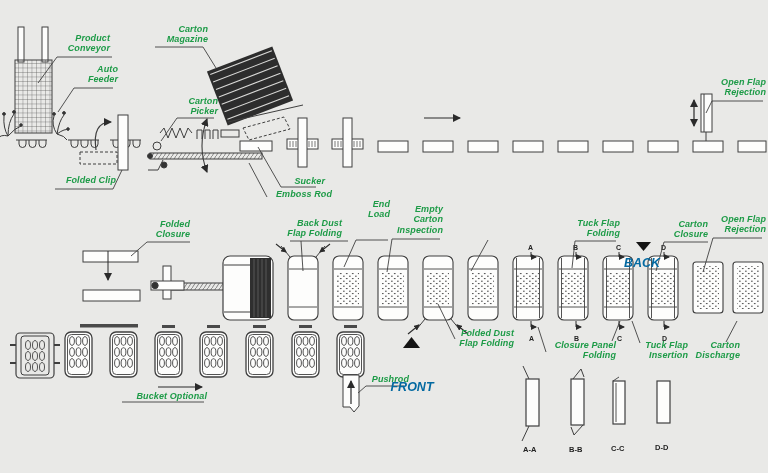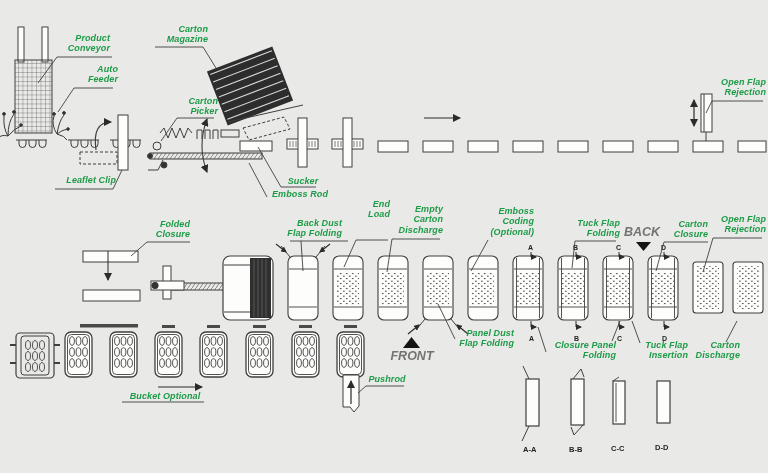--- a/index.html
+++ b/index.html
@@ -3,24 +3,24 @@
 <meta charset="utf-8">
 <style>
   html,body{margin:0;padding:0;}
   body{width:768px;height:473px;overflow:hidden;background:var(--bg,#e9e9e7);
        font-family:"Liberation Sans",sans-serif;position:relative;}
   #stage{position:absolute;left:0;top:0;width:768px;height:473px;}
   #scene{position:absolute;left:0;top:0;}
   .glabel{position:absolute;color:var(--green,#1d9b47);
     font:italic 700 9px/1.15 "Liberation Sans",sans-serif;
     text-align:right;white-space:pre-line;letter-spacing:.1px;}
-  .glabel.left{text-align:center;}
-  .dlabel{position:absolute;color:#737373;
+  .glabel.left{text-align:right;}
+  .dlabel{position:absolute;color:#0369a1;
     font:italic 700 12.5px/1.1 "Liberation Sans",sans-serif;
-    text-align:center;white-space:pre-line;}
+    text-align:center;white-space:pre-line;margin-top:31px;}
   svg text{font:700 7px "Liberation Sans",sans-serif;fill:#222;}
   svg text.sv{font:700 7.5px "Liberation Sans",sans-serif;}
 </style>
 </head>
 <body>
 
 <div id="stage">
 
 <svg id="scene" width="768" height="473" viewBox="0 0 768 473">
   <defs>
@@ -380,48 +380,45 @@
 </svg>
 
 <div class="glabel" style="left:50px;top:33px;width:60px">Product
 Conveyor</div>
 <div class="glabel" style="left:72px;top:64px;width:46px">Auto
 Feeder</div>
 <div class="glabel" style="left:152px;top:24px;width:56px">Carton
 Magazine</div>
 <div class="glabel" style="left:172px;top:96px;width:46px">Carton
 Picker</div>
-<div class="glabel" style="left:52px;top:175px;width:64px">Leaflet Clip</div>
+<div class="glabel" style="left:52px;top:175px;width:64px">Folded Clip</div>
 <div class="glabel left" style="left:281px;top:176px;width:44px">Sucker</div>
 <div class="glabel left" style="left:268px;top:189px;width:64px">Emboss Rod</div>
 <div class="glabel" style="left:708px;top:77px;width:58px">Open Flap
 Rejection</div>
 
 <div class="glabel" style="left:144px;top:219px;width:46px">Folded
 Closure</div>
 <div class="glabel" style="left:280px;top:218px;width:62px">Back Dust
 Flap Folding</div>
 <div class="glabel" style="left:350px;top:199px;width:40px">End
 Load</div>
 <div class="glabel" style="left:389px;top:204px;width:54px">Empty
 Carton
-Discharge</div>
-<div class="glabel" style="left:482px;top:206px;width:52px">Emboss
-Coding
-(Optional)</div>
+Inspection</div>
 <div class="glabel" style="left:570px;top:218px;width:50px">Tuck Flap
 Folding</div>
 <div class="dlabel" style="left:618px;top:226px;width:48px">BACK</div>
 <div class="glabel" style="left:660px;top:219px;width:48px">Carton
 Closure</div>
 <div class="glabel" style="left:708px;top:214px;width:58px">Open Flap
 Rejection</div>
 
 <div class="dlabel" style="left:384px;top:350px;width:56px">FRONT</div>
-<div class="glabel" style="left:450px;top:328px;width:64px">Panel Dust
+<div class="glabel" style="left:450px;top:328px;width:64px">Folded Dust
 Flap Folding</div>
 <div class="glabel" style="left:544px;top:340px;width:72px">Closure Panel
 Folding</div>
 <div class="glabel" style="left:634px;top:340px;width:54px">Tuck Flap
 Insertion</div>
 <div class="glabel" style="left:684px;top:340px;width:56px">Carton
 Discharge</div>
 <div class="glabel left" style="left:365px;top:374px;width:44px">Pushrod</div>
 <div class="glabel left" style="left:123px;top:391px;width:84px">Bucket Optional</div>
 

